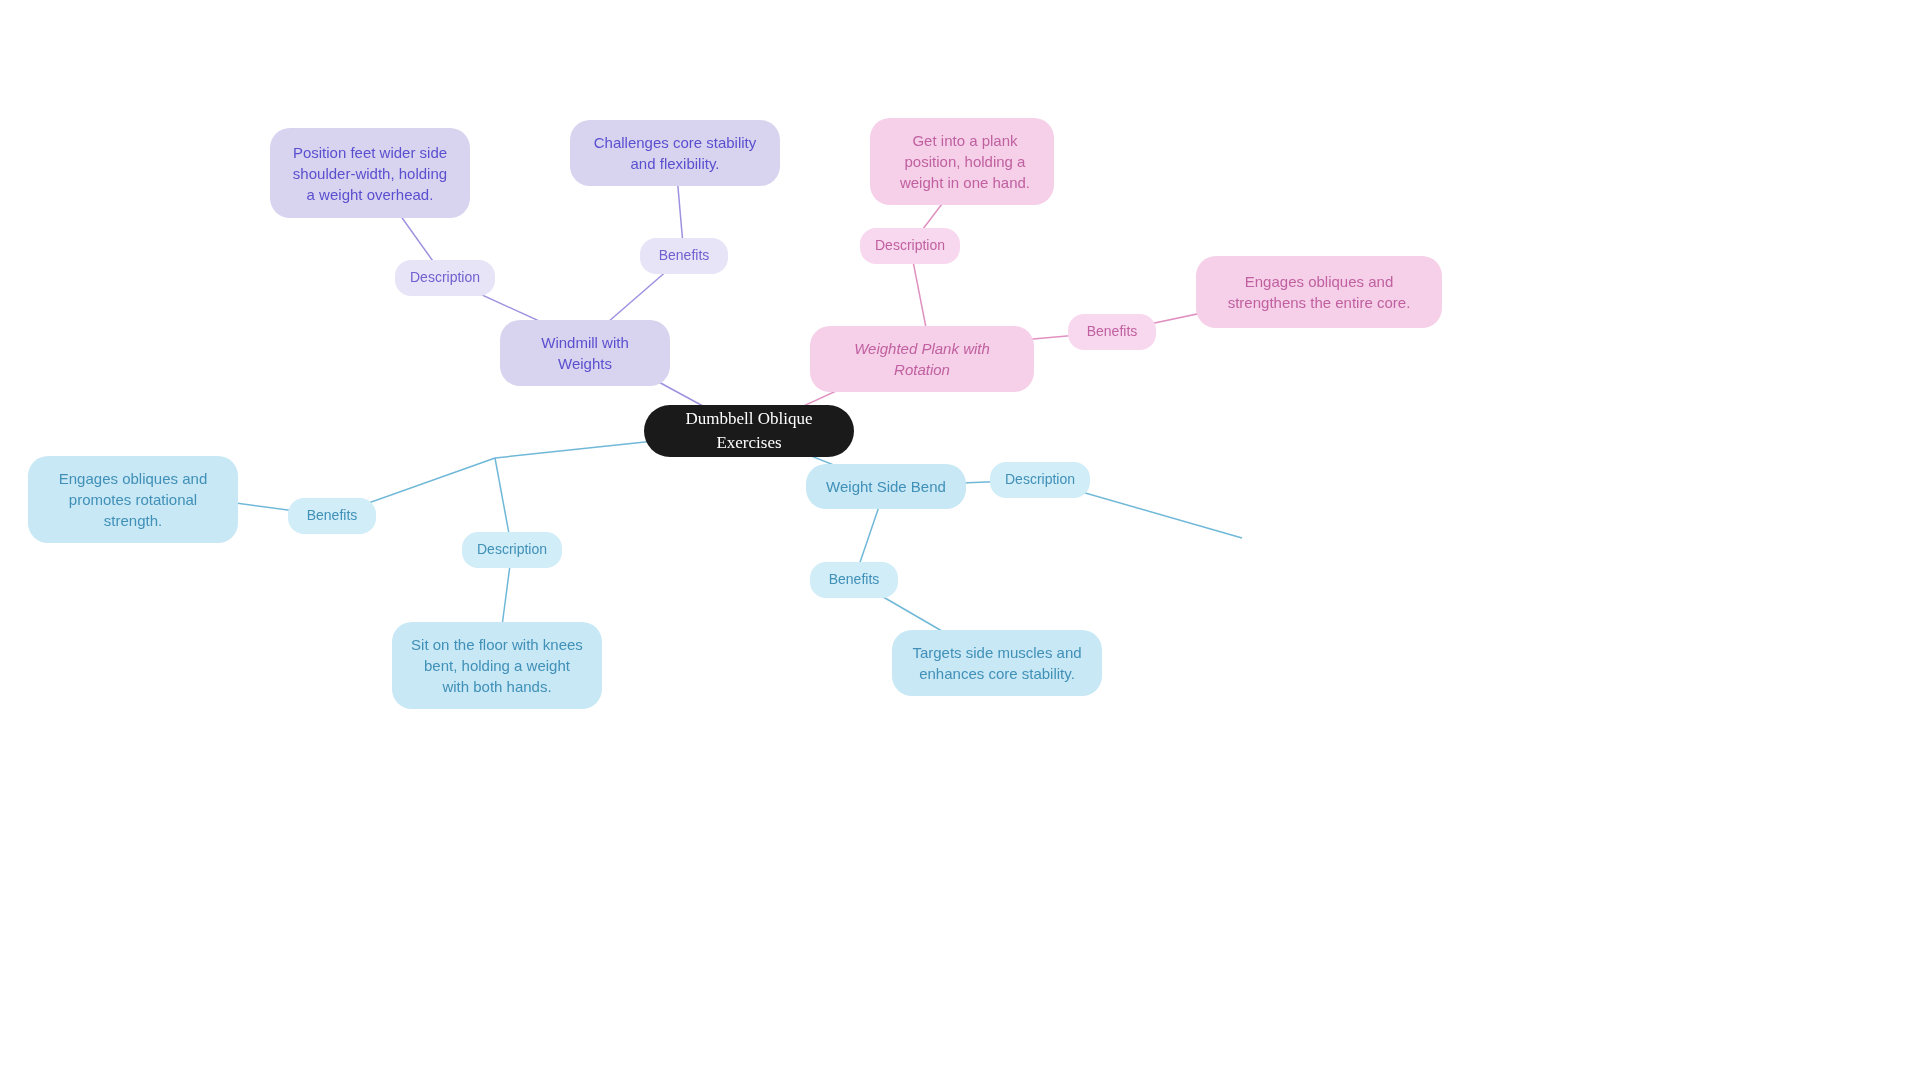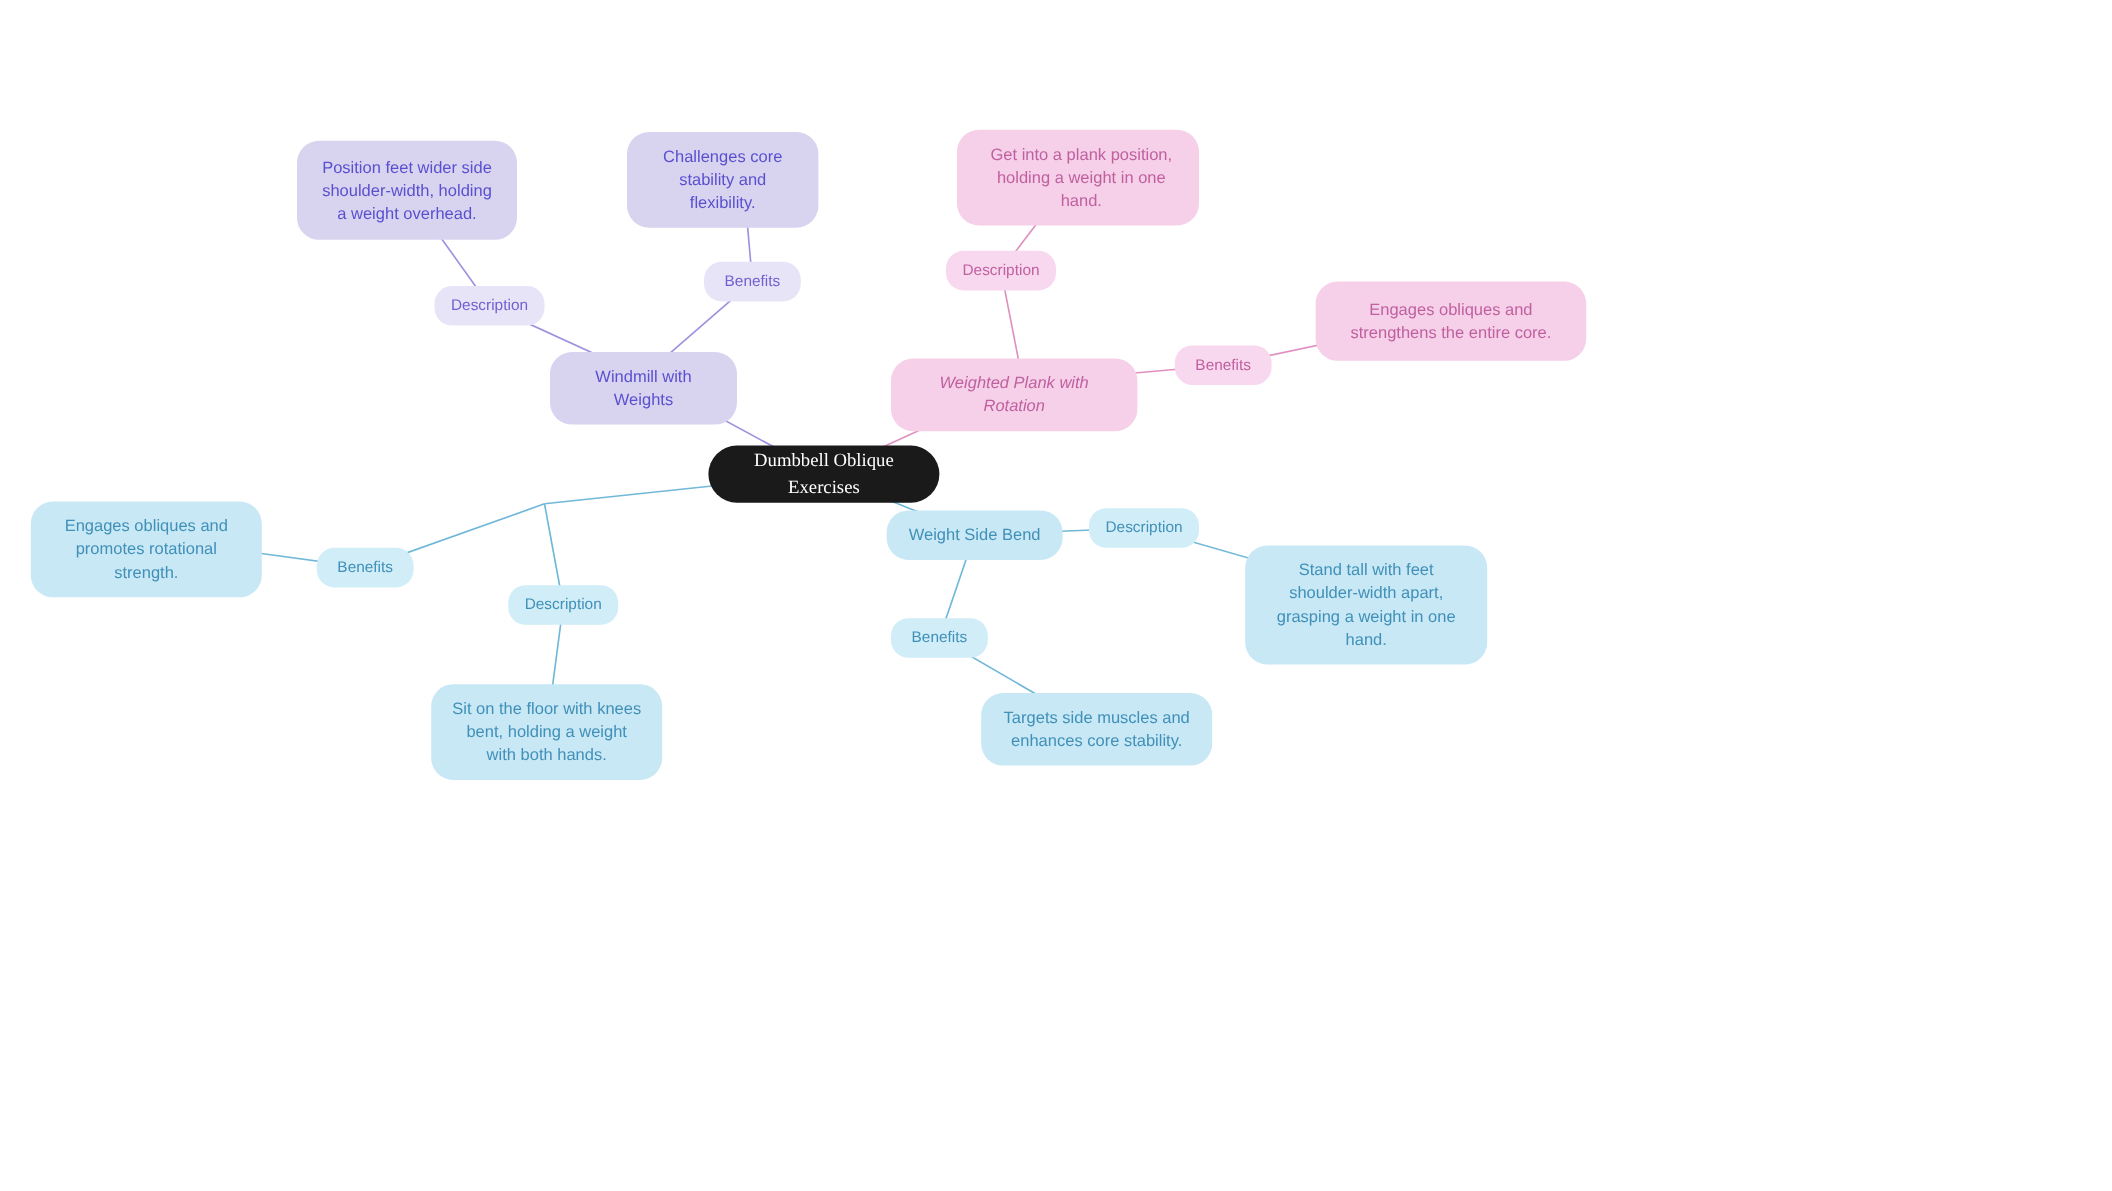--- a/index.html
+++ b/index.html
@@ -106,28 +106,27 @@
       <line x1="886" y1="486" x2="1040" y2="480" stroke="#70b8d8" stroke-width="1.5"></line>
       <line x1="1040" y1="480" x2="1242" y2="538" stroke="#70b8d8" stroke-width="1.5"></line>
       <line x1="886" y1="486" x2="854" y2="580" stroke="#70b8d8" stroke-width="1.5"></line>
       <line x1="854" y1="580" x2="997" y2="663" stroke="#70b8d8" stroke-width="1.5"></line>
     </svg>
 <div class="node node-center" style="left: 644px; top: 405px; width: 210px; height: 52px;">Dumbbell Oblique Exercises</div>
     <div class="node node-purple" style="left: 500px; top: 320px; width: 170px; min-height: 44px;">Windmill with Weights</div>
     <div class="node node-label-purple" style="left: 395px; top: 260px; width: 100px; min-height: 36px;">Description</div>
     <div class="node node-purple" style="left: 270px; top: 128px; width: 200px; min-height: 90px;">Position feet wider side shoulder-width, holding a weight overhead.</div>
     <div class="node node-label-purple" style="left: 640px; top: 238px; width: 88px; min-height: 36px;">Benefits</div>
-    <div class="node node-purple" style="left: 570px; top: 120px; width: 174px; min-height: 66px;">Challenges core stability and flexibility.</div>
+    <div class="node node-purple" style="left: 570px; top: 120px; width: 210px; min-height: 66px;">Challenges core stability and flexibility.</div>
     <div class="node node-pink" style="left: 810px; top: 326px; width: 224px; min-height: 44px; font-style: italic;">Weighted Plank with Rotation</div>
     <div class="node node-label-pink" style="left: 860px; top: 228px; width: 100px; min-height: 36px;">Description</div>
-    <div class="node node-pink" style="left: 870px; top: 118px; width: 220px; min-height: 72px; padding-left: 24px;">Get into a plank position, holding a weight in one hand.</div>
+    <div class="node node-pink" style="left: 870px; top: 118px; width: 184px; min-height: 72px; padding-left: 24px;">Get into a plank position, holding a weight in one hand.</div>
     <div class="node node-label-pink" style="left: 1068px; top: 314px; width: 88px; min-height: 36px;">Benefits</div>
     <div class="node node-pink" style="left: 1196px; top: 256px; width: 246px; min-height: 72px;">Engages obliques and strengthens the entire core.</div>
     <div class="node node-label-blue" style="left: 288px; top: 498px; width: 88px; min-height: 36px;">Benefits</div>
     <div class="node node-blue" style="left: 28px; top: 456px; width: 210px; min-height: 66px;">Engages obliques and promotes rotational strength.</div>
     <div class="node node-label-blue" style="left: 462px; top: 532px; width: 100px; min-height: 36px;">Description</div>
     <div class="node node-blue" style="left: 392px; top: 622px; width: 210px; min-height: 84px; text-align: center;">Sit on the floor with knees bent, holding a weight with both hands.</div>
     <div class="node node-blue" style="left: 806px; top: 464px; width: 160px; min-height: 44px;">Weight Side Bend</div>
     <div class="node node-label-blue" style="left: 990px; top: 462px; width: 100px; min-height: 36px;">Description</div>
-    <div class="node node-blue" style="left: 1132px; top: 496px; width: 220px; min-height: 84px;">Stand tall with feet shoulder-width apart, grasping a weight in one hand.</div>
     <div class="node node-label-blue" style="left: 810px; top: 562px; width: 88px; min-height: 36px;">Benefits</div>
     <div class="node node-blue" style="left: 892px; top: 630px; width: 210px; min-height: 66px;">Targets side muscles and enhances core stability.</div>
   </div>
 
 </body></html>

